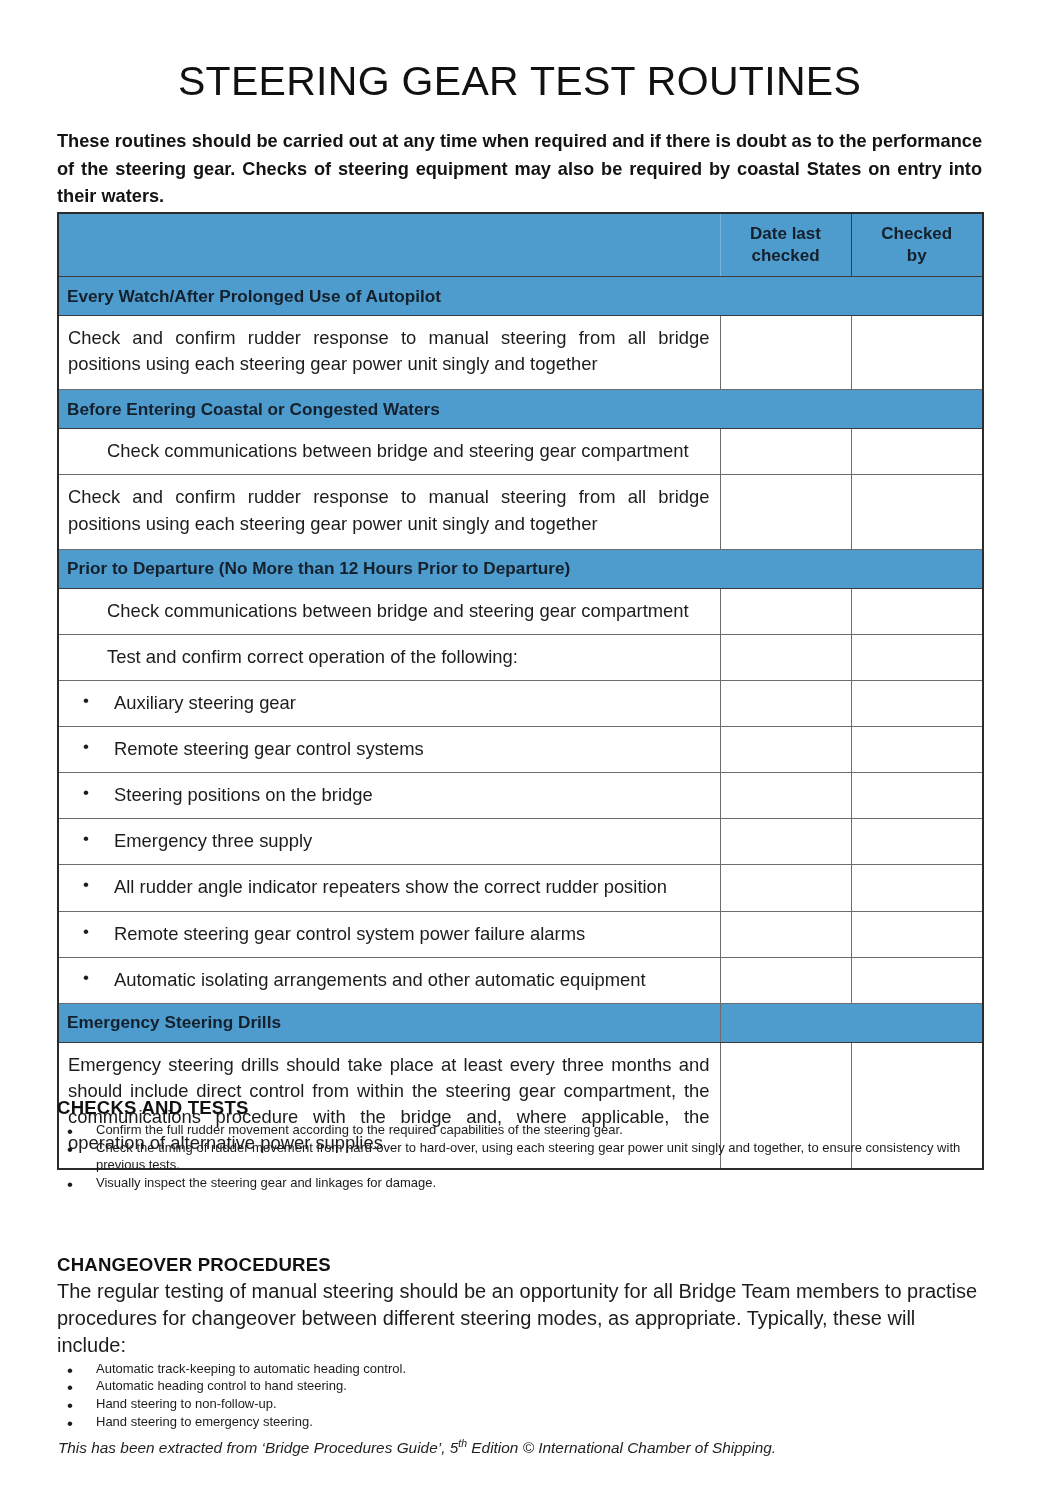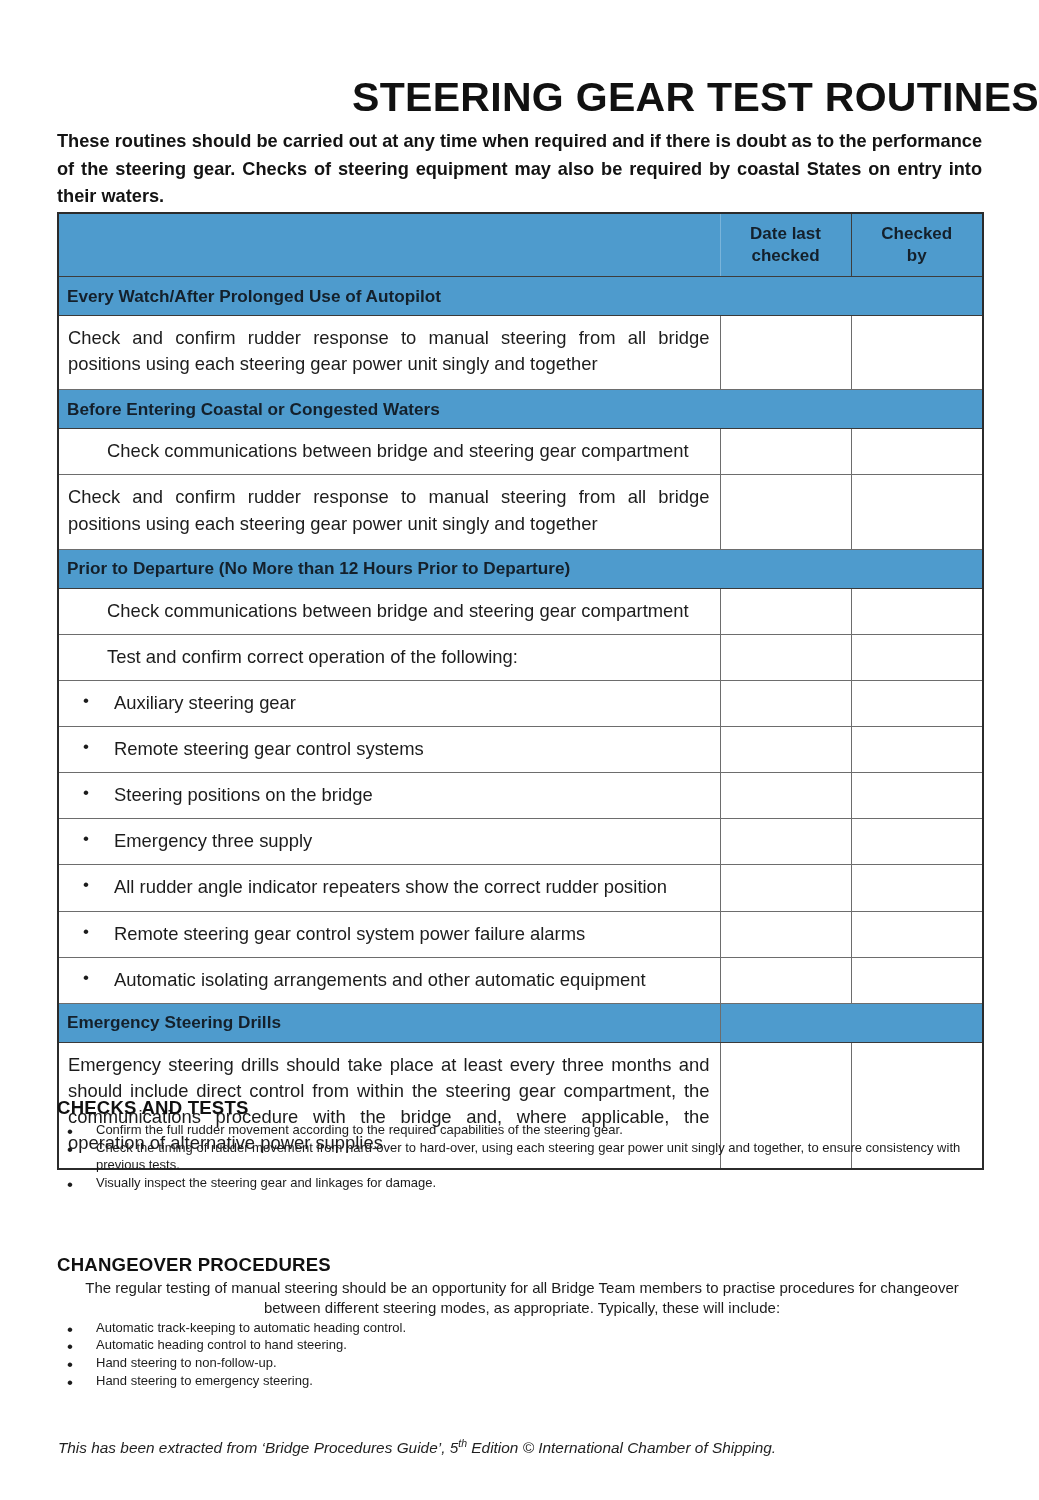--- a/index.html
+++ b/index.html
@@ -24,27 +24,26 @@
     height: 1500px;
     box-sizing: border-box;
   }
 
   
   .doc-title {
     position: absolute;
     left: 0;
     top: 60px;
     width: 1039px;
-    text-align: right;
+    text-align: center;
     font-size: 41px;
-    font-weight: bold;
+    font-weight: normal;
     letter-spacing: 0.3px;
     color: #111;
     line-height: 1.05;
-    margin-top: 16px;
   }
 
   
   .intro {
     position: absolute;
     left: 57px;
     top: 128px;
     width: 925px;
     font-size: 18.2px;
     font-weight: bold;
@@ -150,24 +149,24 @@
   }
   .sec h3 {
     margin: 0 0 2px 0;
     font-size: 18.6px;
     font-weight: bold;
     letter-spacing: 0.2px;
     color: #111;
   }
   .sec p.lead {
     margin: 0;
-    font-size: 15px;
+    font-size: 20px;
     line-height: 1.36;
     color: #1c1c1c;
-    text-align: center;
+    text-align: left;
   }
   .sec ul {
     list-style: none;
     margin: 0;
     padding: 0;
   }
   .sec ul li {
     position: relative;
     padding-left: 39px;
     font-size: 13px;

